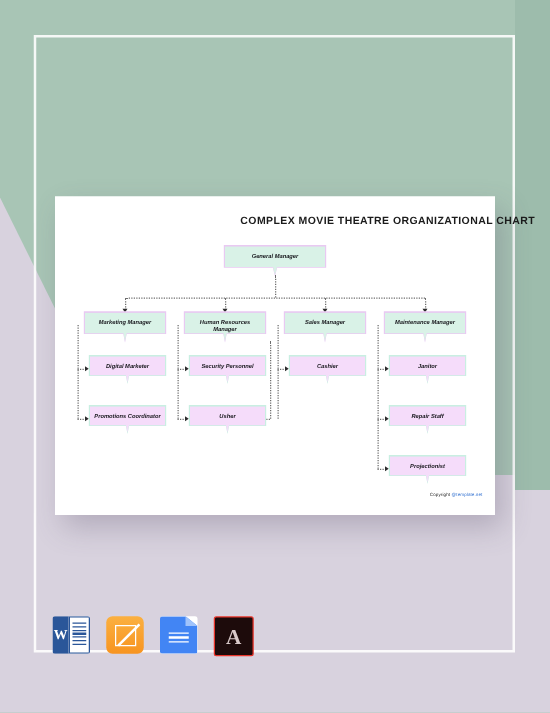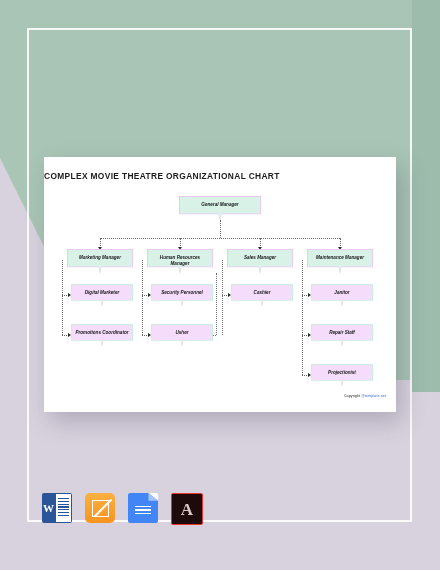--- a/index.html
+++ b/index.html
@@ -26,21 +26,21 @@
     box-sizing:border-box;
   }
 
   
   #card{
     position:absolute;left:44px;top:157px;width:352px;height:255px;
     background:#ffffff;
     box-shadow:6px 10px 22px rgba(90,80,105,.30);
   }
   .chart-title{
-    position:absolute;left:0;top:14px;width:384px;text-align:left;
+    position:absolute;left:0;top:14px;width:384px;text-align:right;
     font-size:8.4px;font-weight:bold;letter-spacing:.35px;color:#1b1b1b;
   }
 
   .node-wrap{position:absolute;}
   .node-wrap .halo{
     position:absolute;inset:-1.4px;
     clip-path:polygon(0 0,100% 0,100% 72%,52% 72%,50% 100%,48% 72%,0 72%);
   }
   .node-wrap .halo.mint{background:#e9c9f2;}
   .node-wrap .halo.lav{background:#c9efe2;}

